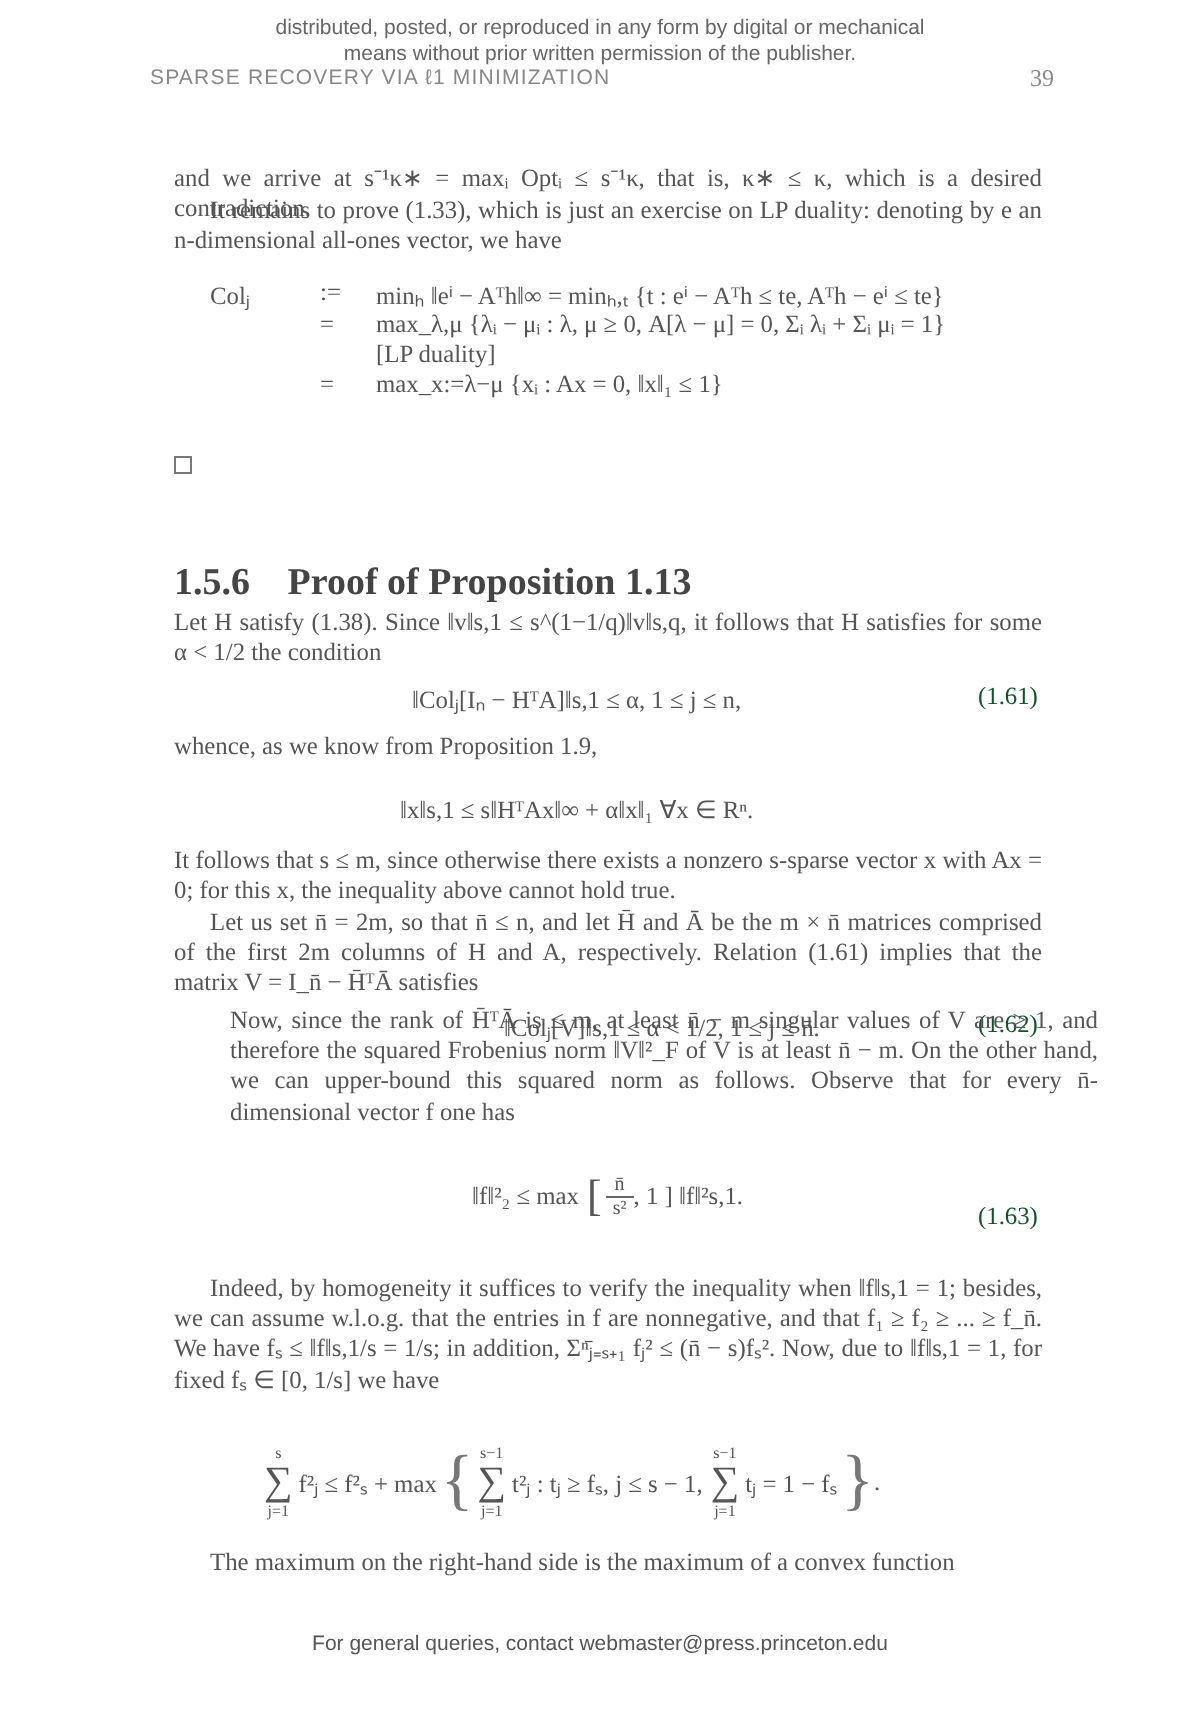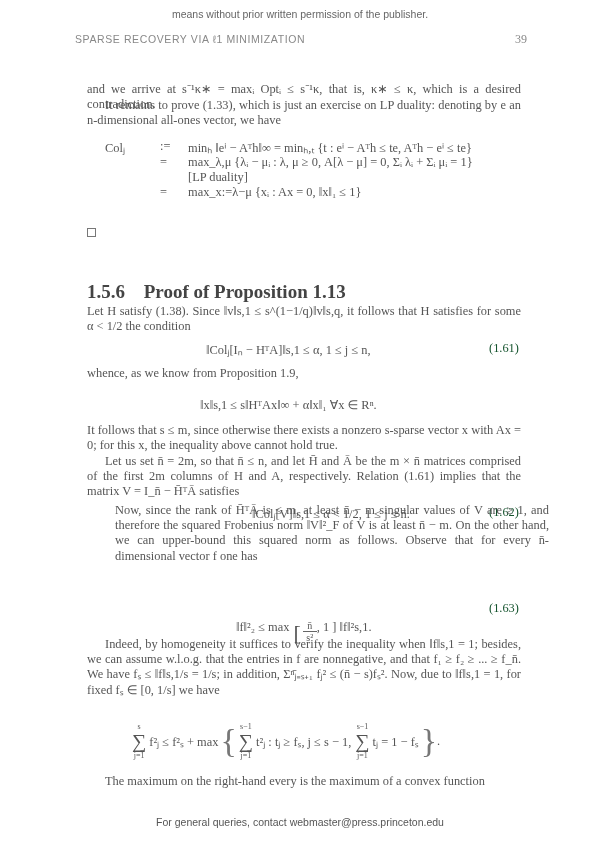--- a/index.html
+++ b/index.html
@@ -26,20 +26,21 @@
   .opt-eq { left:160px; }
   .opt-rhs { left:188px; }
   .brace { font-size:34px; color:#777; line-height:34px; }
   .sum { font-size:20px; line-height:20px; }
   .sub { font-size:8px; }
 </style>
 </head>
 <body>
 
 <div class="abs copyright">
+  <div>distributed, posted, or reproduced in any form by digital or mechanical</div>
   <div>means without prior written permission of the publisher.</div>
 </div>
 <div class="abs running-head">SPARSE RECOVERY VIA ℓ1 MINIMIZATION</div>
 <div class="abs page-number">39</div>
 
 <div class="abs para" style="top:82px;">and we arrive at s⁻¹κ∗ = maxᵢ Optᵢ ≤ s⁻¹κ, that is, κ∗ ≤ κ, which is a desired contradiction.</div>
 <div class="abs para indent" style="top:98px;">It remains to prove (1.33), which is just an exercise on LP duality: denoting by e an n-dimensional all-ones vector, we have</div>
 
 <div>
   <div class="abs math-line opt-label" style="top:139px;">Colⱼ</div>
@@ -71,21 +72,21 @@
 <div class="abs math-line" style="left:200px; top:397px;">‖x‖s,1 ≤ s‖HᵀAx‖∞ + α‖x‖₁ ∀x ∈ Rⁿ.</div>
 
 <div class="abs para" style="top:423px;">It follows that s ≤ m, since otherwise there exists a nonzero s-sparse vector x with Ax = 0; for this x, the inequality above cannot hold true.</div>
 <div class="abs para indent" style="top:454px;">Let us set n̄ = 2m, so that n̄ ≤ n, and let H̄ and Ā be the m × n̄ matrices comprised of the first 2m columns of H and A, respectively. Relation (1.61) implies that the matrix V = I_n̄ − H̄ᵀĀ satisfies</div>
 
 <div class="abs math-line" style="left:212px; top:505px;padding-left:40px;">‖Colⱼ[V]‖s,1 ≤ α &lt; 1/2, 1 ≤ j ≤ n̄.</div>
 <div class="abs eqnum" style="left:489px; top:505px;">(1.62)</div>
 
 <div class="abs para" style="top:503px;margin-left:28px;">Now, since the rank of H̄ᵀĀ is ≤ m, at least n̄ − m singular values of V are ≥ 1, and therefore the squared Frobenius norm ‖V‖²_F of V is at least n̄ − m. On the other hand, we can upper-bound this squared norm as follows. Observe that for every n̄-dimensional vector f one has</div>
 
-<div class="abs math-line" style="left:236px; top:620px; display:flex; align-items:flex-start;">
+<div class="abs math-line" style="left:236px; top:585px; display:flex; align-items:center;">
   <span>‖f‖²₂ ≤ max</span>
   <span style="font-size:22px; margin:0 2px 0 4px;">[</span>
   <span style="display:inline-flex; flex-direction:column; align-items:center; font-size:10px; line-height:11px;">
     <span>n̄</span>
     <span style="border-top:1px solid #666; width:14px;"></span>
     <span>s²</span>
   </span>
   <span>, 1 ] ‖f‖²s,1.</span>
 </div>
 <div class="abs eqnum" style="left:489px; top:601px;">(1.63)</div>
@@ -109,15 +110,15 @@
   <span style="display:inline-flex; flex-direction:column; align-items:center; margin-left:4px;">
     <span class="sub">s−1</span>
     <span class="sum">∑</span>
     <span class="sub">j=1</span>
   </span>
   <span style="margin-left:3px;">tⱼ = 1 − fₛ</span>
   <span class="brace" style="margin-left:2px;">}</span>
   <span>.</span>
 </div>
 
-<div class="abs para indent" style="top:774px;">The maximum on the right-hand every is the maximum of a convex function</div>
+<div class="abs para indent" style="top:774px;">The maximum on the right-hand side is the maximum of a convex function</div>
 
 <div class="abs footer">For general queries, contact webmaster@press.princeton.edu</div>
 
 </body></html>

